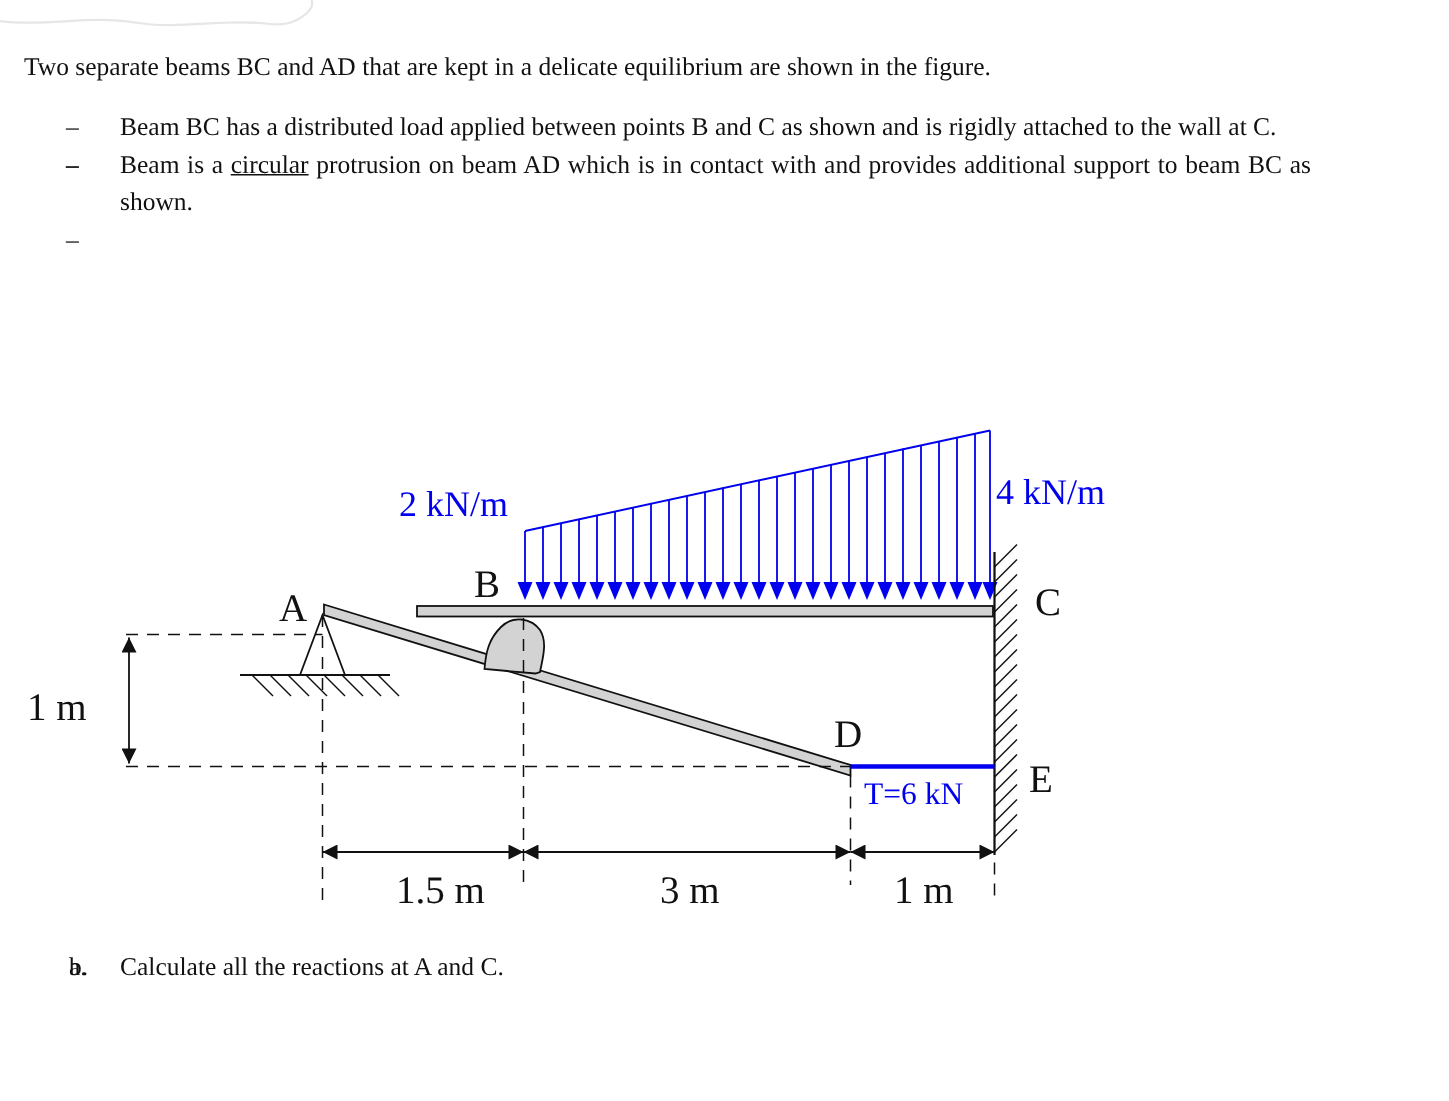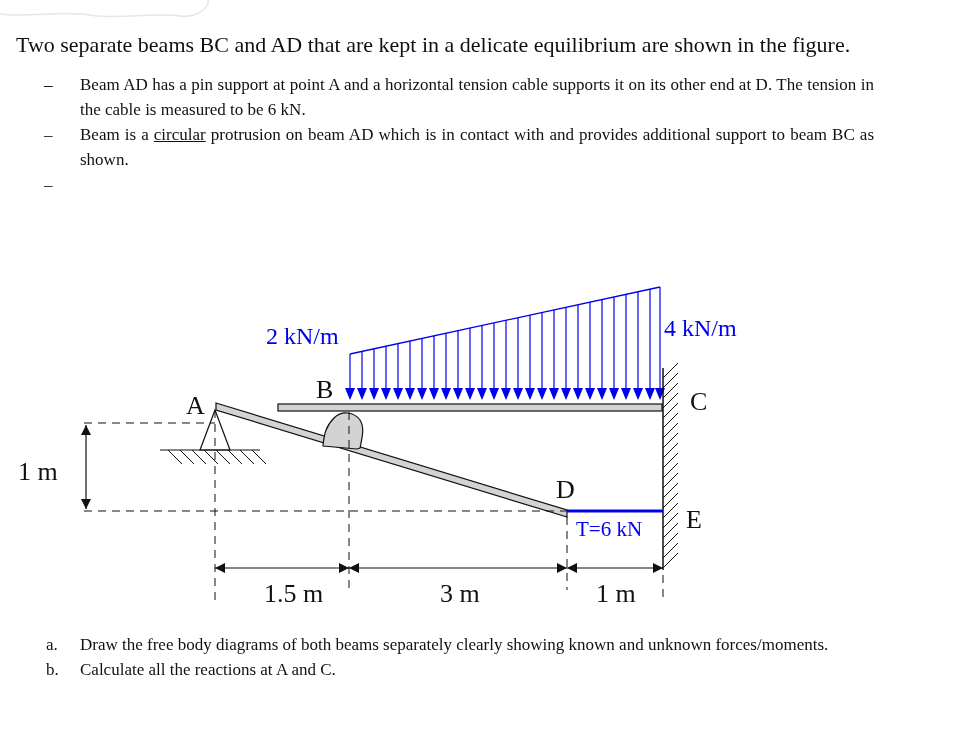--- a/index.html
+++ b/index.html
@@ -19,21 +19,21 @@
       position: absolute;
       left: 0;
       top: 0;
       width: 210px;
       height: 22px;
     }
     .intro {
       position: absolute;
       left: 16px;
       top: 33px;
-      font-size: 22px;
+      font-size: 17px;
       line-height: 24px;
       white-space: nowrap;
     }
     .bullets {
       position: absolute;
       left: 44px;
       top: 72px;
       width: 830px;
       margin: 0;
       padding: 0;
@@ -92,24 +92,24 @@
 
 <svg class="torn-edge" viewBox="0 0 210 22">
   <path d="M0,14 C30,18 60,10 90,15 C120,20 150,12 180,16 C195,18 205,10 208,4 L208,0" fill="none" stroke="#e6e6e6" stroke-width="1.5"></path>
 </svg>
 
 <div class="intro">Two separate beams BC and AD that are kept in a delicate equilibrium are shown in the figure.</div>
 
 <ul class="bullets">
   <li class="bullet">
     <span class="dash">–</span>
-  </li>
-  <li class="bullet">
-    <span class="dash">–</span>
-    <span>Beam AD has a pin support at point A and a horizontal tension cable supports it on its other end at D. The tension in the cable is measured to be 6 kN.</span>
+    <span>Beam BC has a distributed load applied between points B and C as shown and is rigidly attached to the wall at C.</span>
+  </li>
+  <li class="bullet">
+    <span class="dash">–</span>
   </li>
   <li class="bullet">
     <span class="dash">–</span>
     <span>Beam is a </span><u>circular</u><span> protrusion on beam AD which is in contact with and provides additional support to beam BC as shown.</span>
   </li>
   <li class="bullet">
     <span class="dash">–</span>
   </li>
 </ul>
 
@@ -267,19 +267,18 @@
     <line x1="567" y1="568" x2="663" y2="568" marker-start="url(#arrBlack)" marker-end="url(#arrBlack)"></line>
   </g>
   <text x="264" y="602" font-size="26" fill="#111">1.5 m</text>
   <text x="440" y="602" font-size="26" fill="#111">3 m</text>
   <text x="596" y="602" font-size="26" fill="#111">1 m</text>
 </svg>
 
 <ol class="questions">
   <li class="question">
     <span class="qlabel">a.</span>
-    <span>Draw the free body diagrams of both beams separately clearly showing known and unknown forces/moments.</span>
   </li>
   <li class="question">
     <span class="qlabel">b.</span>
     <span>Calculate all the reactions at A and C.</span>
   </li>
 </ol>
 
 </body></html>

